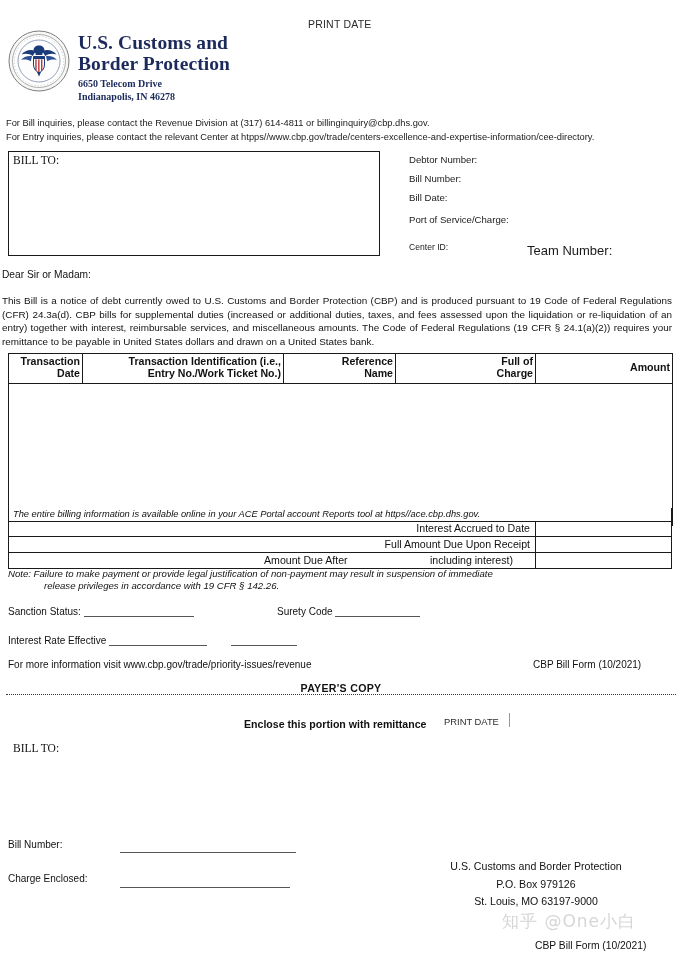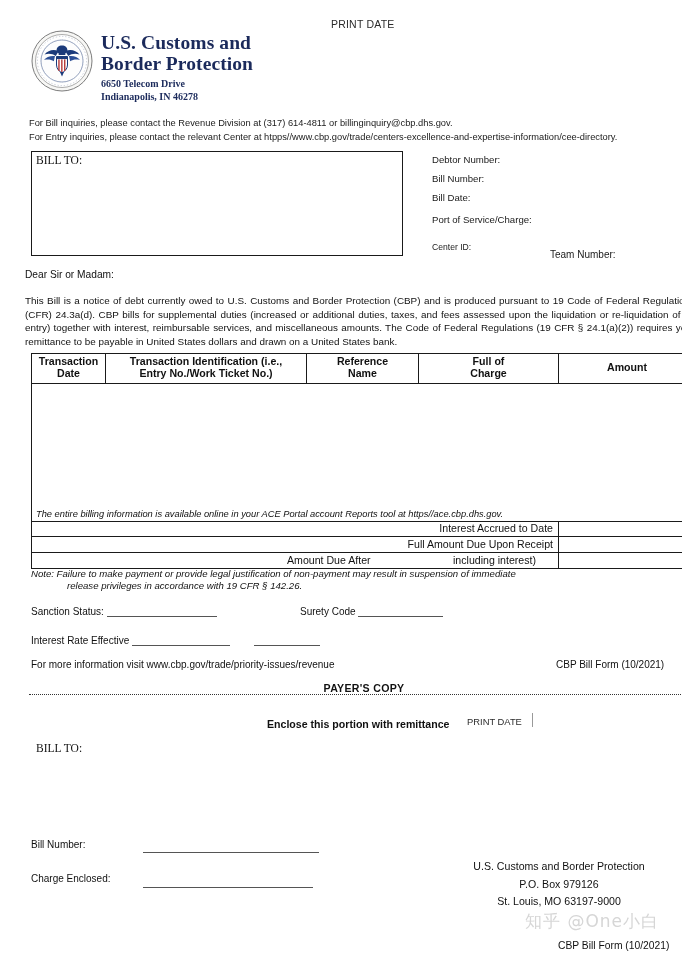--- a/index.html
+++ b/index.html
@@ -9,21 +9,21 @@
   }
   #page {
     position: relative;
     width: 682px;
     height: 963px;
     background: #ffffff;
     font-family: "Liberation Sans", sans-serif;
     color: #111111;
     overflow: hidden;
   }
-  .abs { position: absolute; margin-left: 23px; }
+  .abs { position: absolute; }
 
   
   #print-date-top {
     left: 308px; top: 18px;
     font-size: 10.5px;
     letter-spacing: .2px;
     color: #2b2b2b;
   }
   #seal {
     left: 8px; top: 30px;
@@ -72,21 +72,21 @@
   
   .rfield {
     font-size: 9.6px;
     color: #1a1a1a;
   }
   #f-debtor { left: 409px; top: 154px; }
   #f-billnum { left: 409px; top: 173px; }
   #f-billdate { left: 409px; top: 192px; }
   #f-port   { left: 409px; top: 214px; }
   #f-center { left: 409px; top: 242px; font-size: 8.6px; }
-  #f-team   { left: 527px; top: 249px; font-size: 10px; text-align: center; }
+  #f-team   { left: 527px; top: 243px; font-size: 13px; text-align: center; }
 
   
   #salutation {
     left: 2px; top: 269px;
     font-size: 10.2px;
     color: #111;
   }
   #body-para {
     left: 2px; top: 294px;
     width: 670px;
@@ -102,21 +102,21 @@
     width: 664px;
     border-collapse: collapse;
     table-layout: fixed;
   }
   #tbl th {
     border: 1.2px solid #1a1a1a;
     font-size: 10.6px;
     font-weight: bold;
     line-height: 11.8px;
     padding: 2px 2px 3px 2px;
-    text-align: center;
+    text-align: right;
     vertical-align: middle;
     color: #111;
   }
   #tbl td.body-cell {
     border-left: 1.2px solid #1a1a1a;
     border-right: 1.2px solid #1a1a1a;
     height: 140px;
   }
 
   

